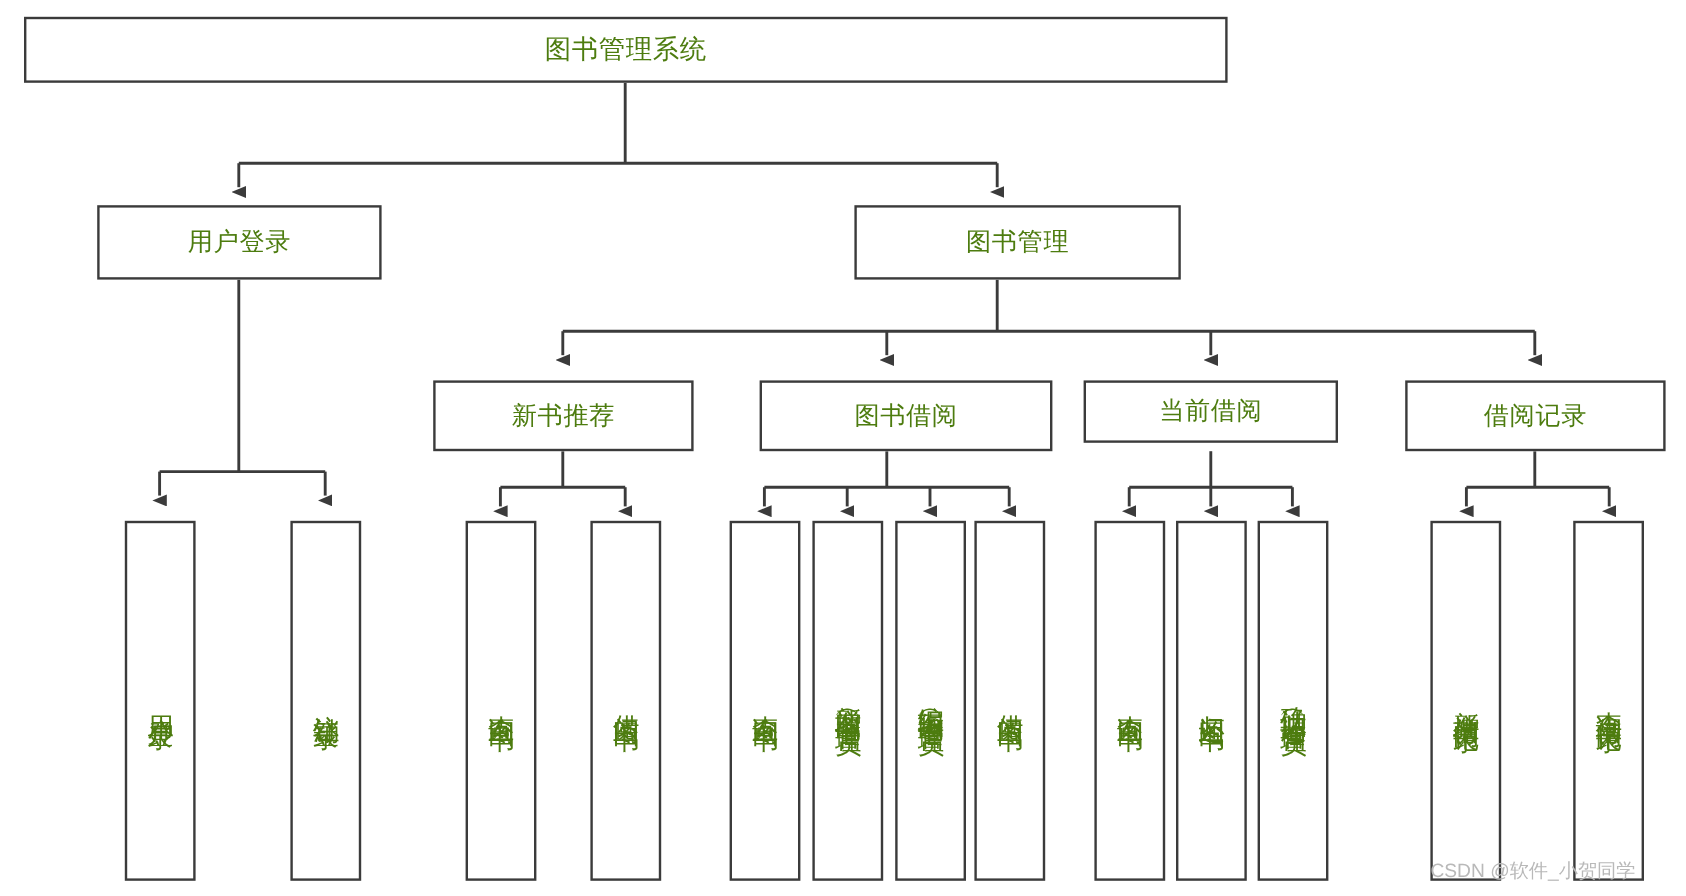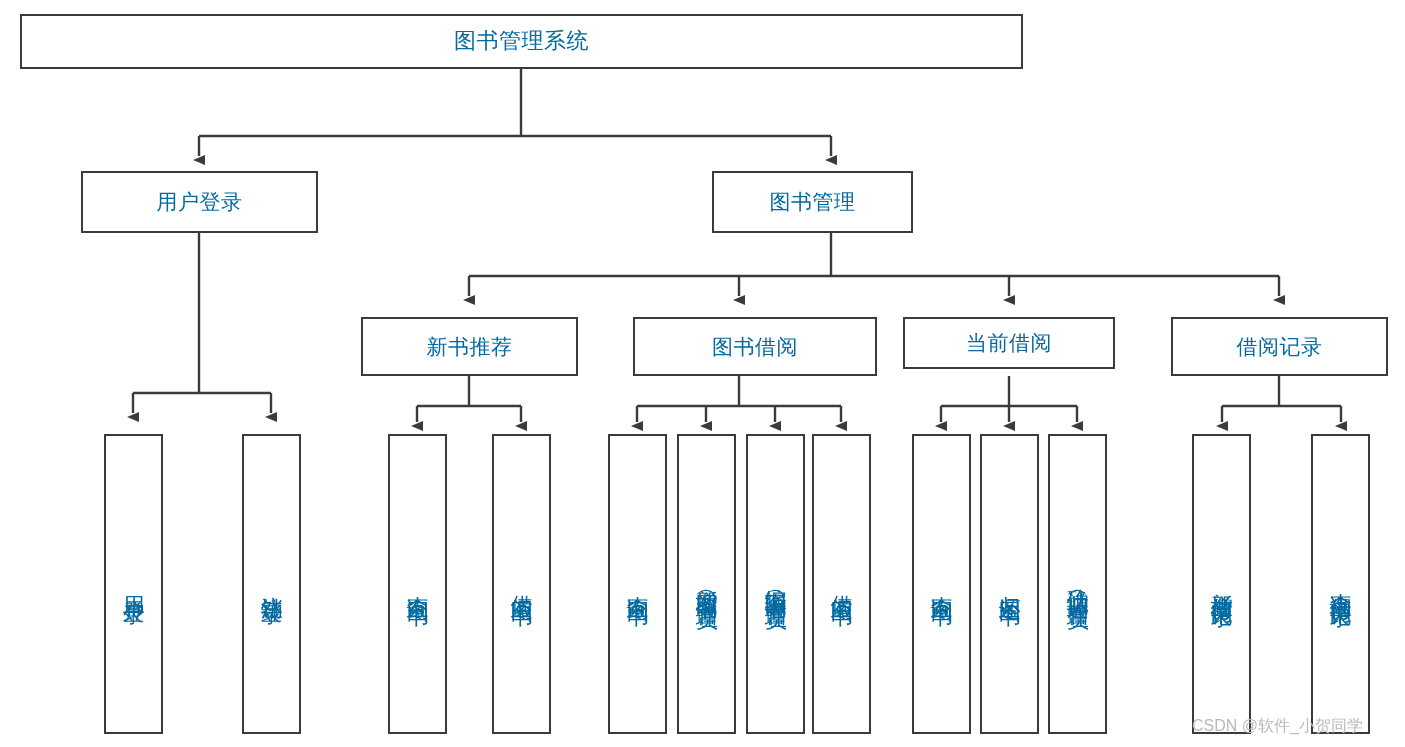--- a/index.html
+++ b/index.html
@@ -32,21 +32,21 @@
     display: flex;
     align-items: center;
     justify-content: center;
     color: #262626;
   }
   .node-label {
     font-size: 21px;
     line-height: 1.12;
     letter-spacing: 0.5px;
     white-space: nowrap;
-    color: #0369a1;
+    color: #4d7c0f;
   }
   .node.vertical .node-label {
     writing-mode: vertical-rl;
     text-orientation: upright;
     letter-spacing: 3px;
     font-size: 22px;
   }
   .node.root .node-label { font-size: 22px; }
   .watermark {
     position: absolute;
@@ -113,21 +113,21 @@
     </g>
   </svg>
 
   <div class="node root" style="left:20px; top:14px; width:1003px; height:55px;">
     <span class="node-label">图书管理系统</span>
   </div>
 
   <div class="node" style="left:81px; top:171px; width:237px; height:62px;">
     <span class="node-label">用户登录</span>
   </div>
-  <div class="node" style="left:712px; top:171px; width:201px; height:62px;">
+  <div class="node" style="left:712px; top:171px; width:272px; height:62px;">
     <span class="node-label">图书管理</span>
   </div>
 
   <div class="node" style="left:361px; top:317px; width:217px; height:59px;justify-content:center;">
     <span class="node-label">新书推荐</span>
   </div>
   <div class="node" style="left:633px; top:317px; width:244px; height:59px;">
     <span class="node-label">图书借阅</span>
   </div>
   <div class="node" style="left:903px; top:317px; width:212px; height:52px;">

